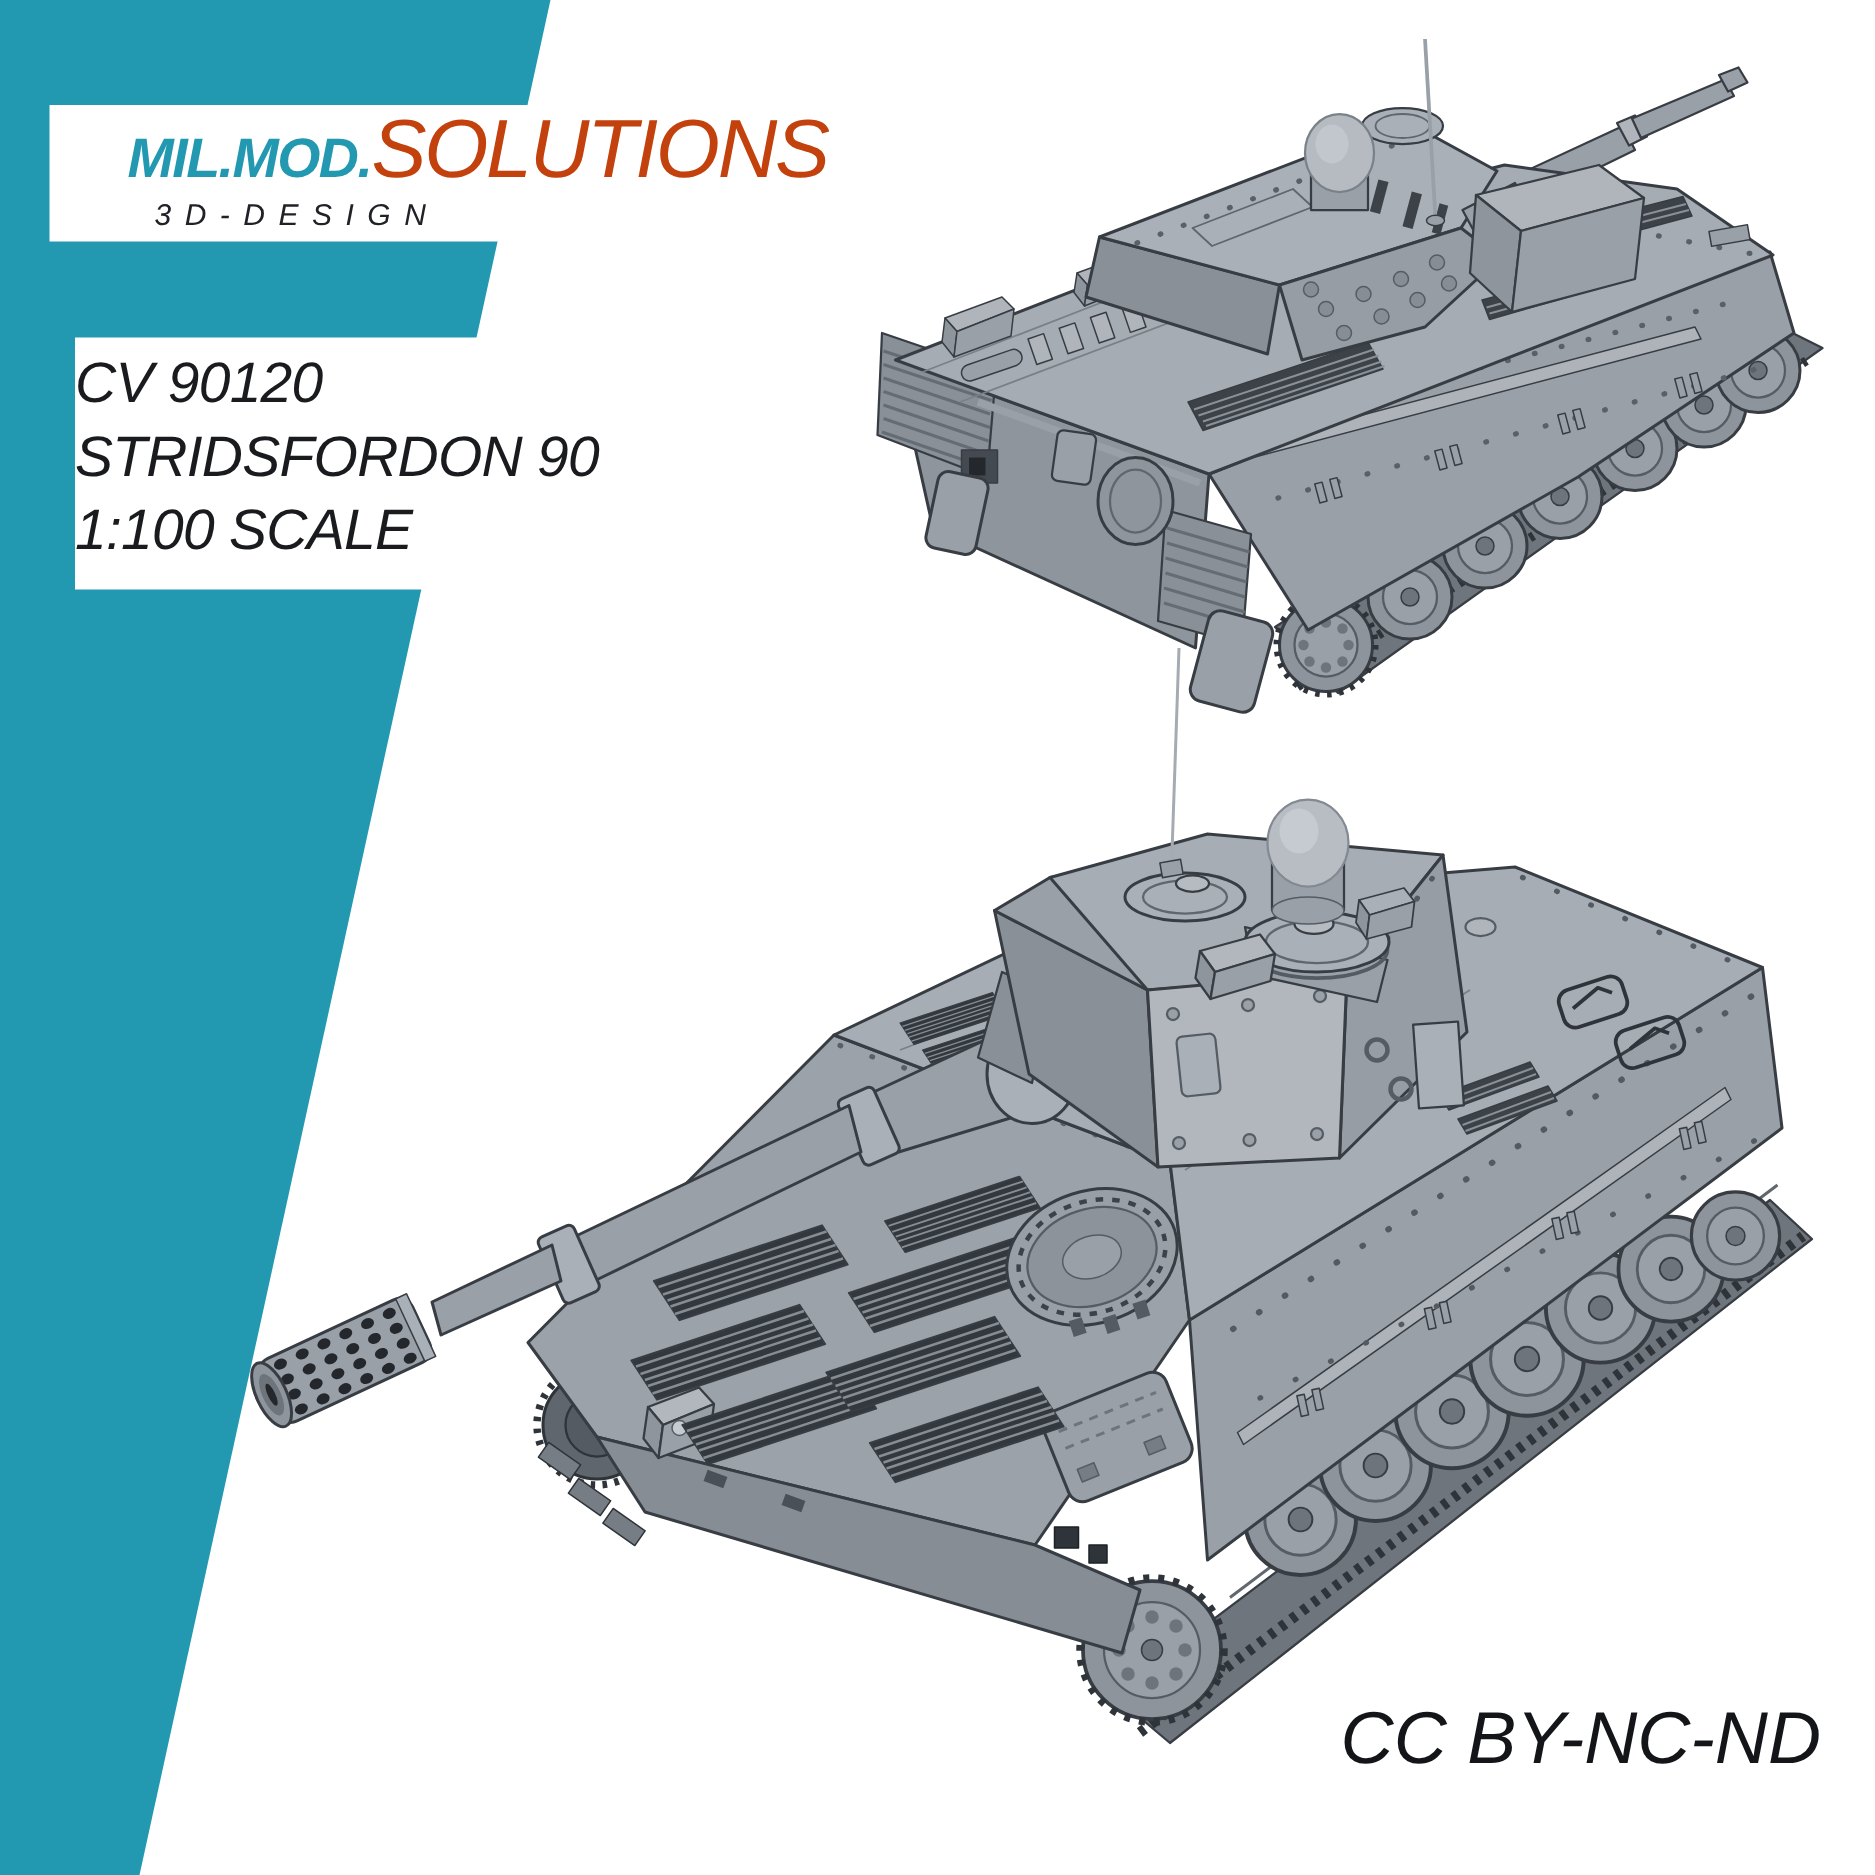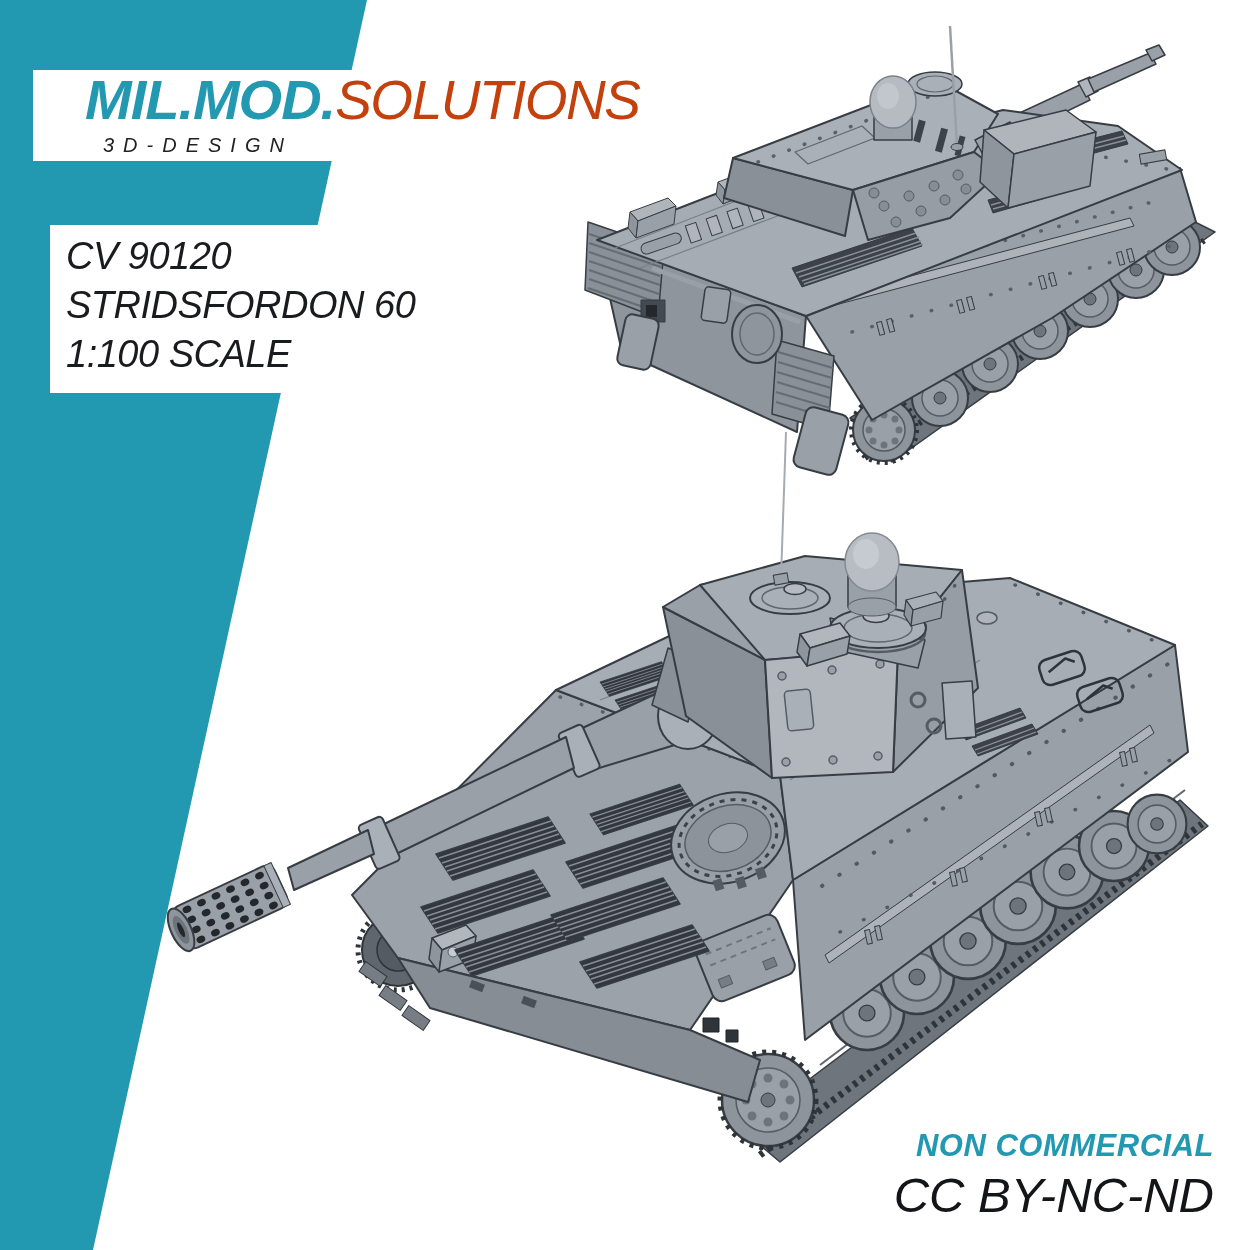--- a/index.html
+++ b/index.html
@@ -11,32 +11,32 @@
     width:1250px;height:1250px;position:relative;overflow:hidden;
     background:#ffffff;
     font-family:"Liberation Sans",sans-serif;
   }
   .layer{position:absolute;left:0;top:0;width:1250px;height:1250px}
   #band-layer{z-index:1}
   .card{position:absolute;background:#ffffff;z-index:2}
   #logo-card{left:33px;top:70px;width:609px;height:91px}
   .logo-line{white-space:nowrap;padding:2px 0 0 52px;line-height:1}
   .logo-primary{
-    color:var(--accent);font-size:56px;font-weight:bold;font-style:italic;letter-spacing:-1px;
+    color:var(--accent);font-size:37px;font-weight:bold;font-style:italic;letter-spacing:-1px;
   }
   .logo-secondary{
     color:#c2410c;font-size:55px;font-weight:400;font-style:italic;letter-spacing:-1.5px;
   }
   .tagline{
     padding:6px 0 0 54px;font-size:20px;font-style:italic;color:#202228;
     letter-spacing:0.45em;white-space:nowrap;margin-left:16px;
   }
   #model-card{left:50px;top:225px;width:410px;height:168px}
   .model-line{
-    padding-left:16px;font-size:38px;font-style:italic;color:var(--ink);
+    font-size:38px;font-style:italic;color:var(--ink);
     line-height:49px;letter-spacing:-0.5px;white-space:nowrap;
   }
   .model-line:first-child{padding-top:7px}
   #license-note{
     position:absolute;right:36px;top:1128px;text-align:right;z-index:2;
   }
   .license-restriction{
     color:var(--accent);font-size:31px;font-weight:bold;font-style:italic;letter-spacing:0.5px;
     white-space:nowrap;
   }
@@ -55,26 +55,25 @@
 
 <div id="logo-card" class="card">
   <div class="logo-line">
     <span class="logo-primary">MIL.MOD.</span><span class="logo-secondary">SOLUTIONS</span>
   </div>
   <div class="tagline">3D-DESIGN</div>
 </div>
 
 <div id="model-card" class="card">
   <div class="model-line">CV 90120</div>
-  <div class="model-line">STRIDSFORDON 60</div>
+  <div class="model-line">STRIDSFORDON 90</div>
   <div class="model-line">1:100 SCALE</div>
 </div>
 
 <div id="license-note">
-  <div class="license-restriction">NON COMMERCIAL</div>
   <div class="license-code">CC BY-NC-ND</div>
 </div>
 
 <svg id="tank-layer" class="layer" viewBox="0 0 1250 1250">
   <defs>
     <g id="grilleT2">
       <polygon points="0,0 112,-37 129,-11 17,26" fill="#33383E" stroke="#383D44" stroke-width="1.5"></polygon>
       <path d="M3,4 L115,-33 M6,9 L118,-28 M9,13 L121,-24 M11,17 L123,-20 M14,22 L126,-15" stroke="#868C94" stroke-width="1.6" fill="none"></path>
     </g>
     <g id="wheel">

